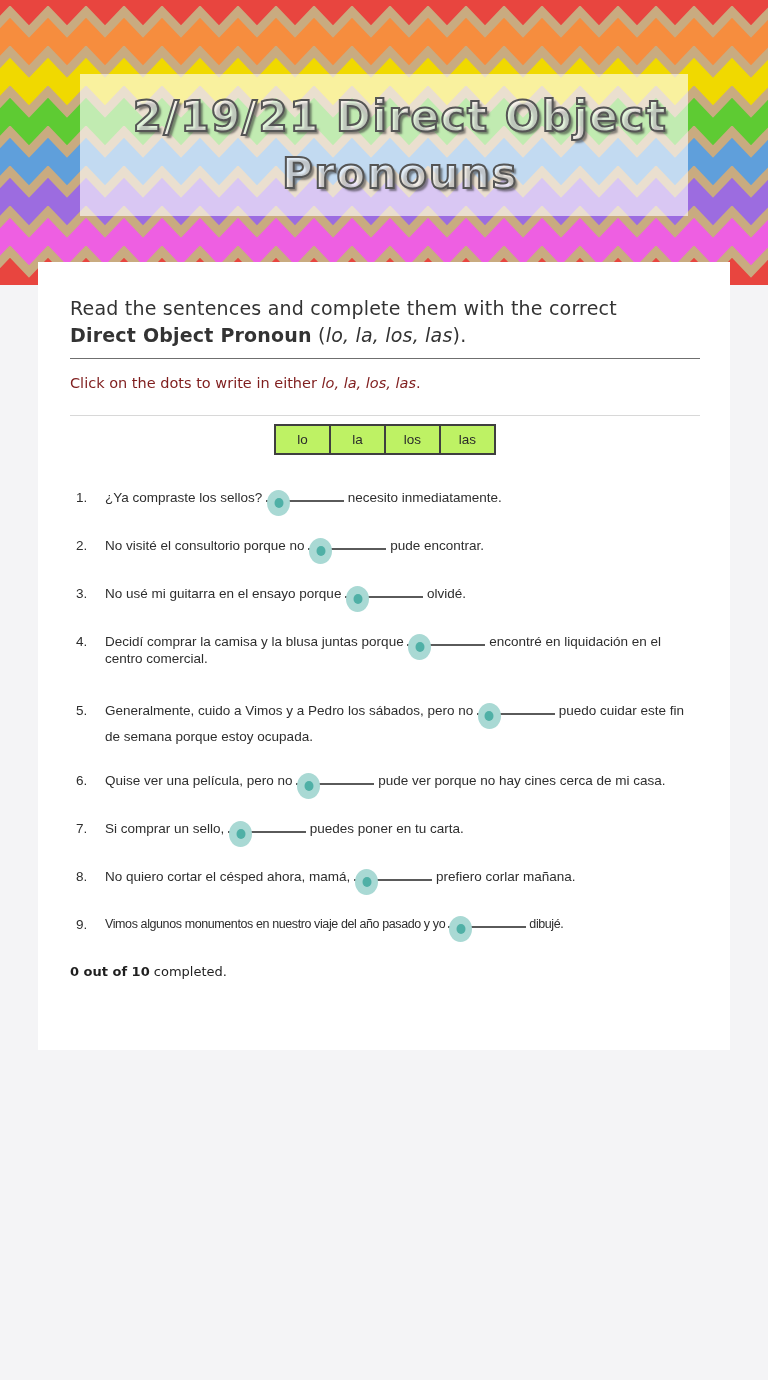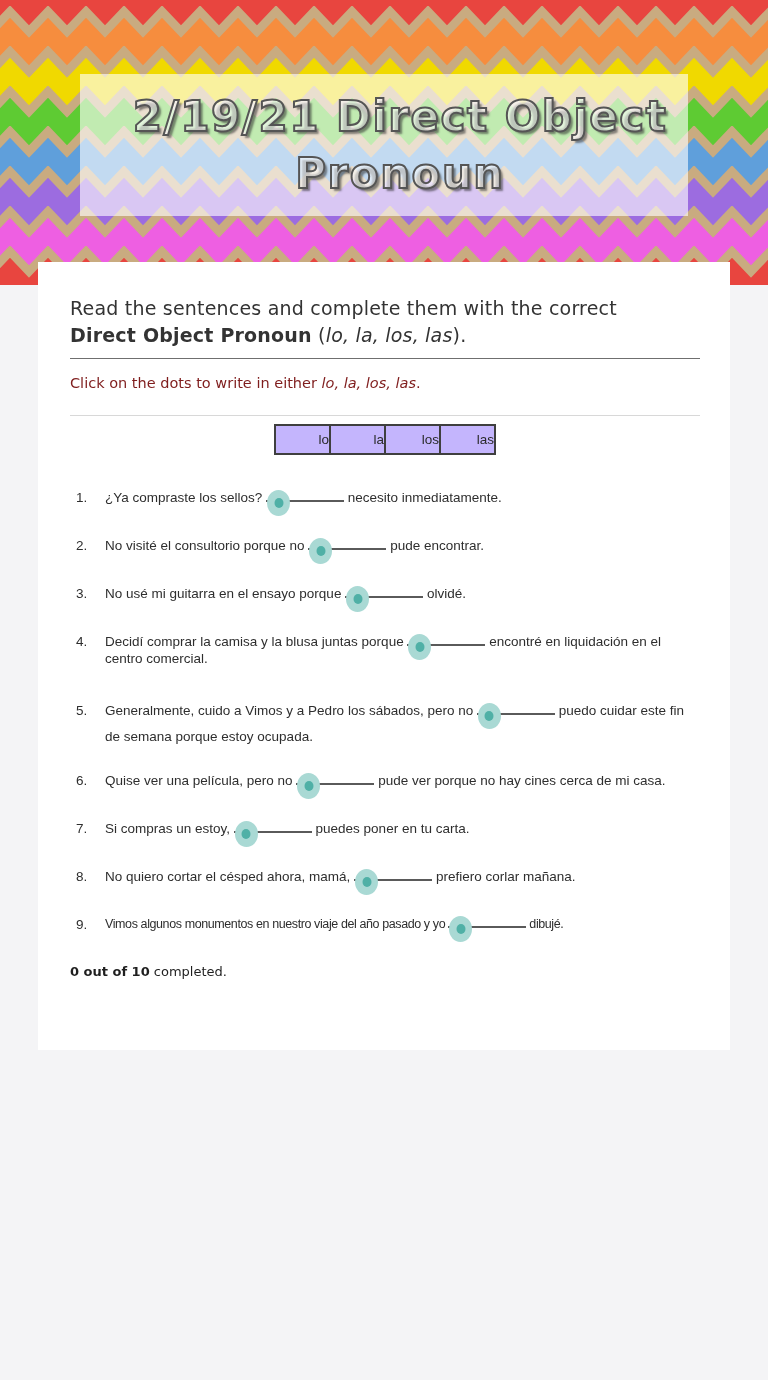--- a/index.html
+++ b/index.html
@@ -70,24 +70,24 @@
     color:#7f1d1d;
   }
   .click-line em{font-style:italic;}
   .word-bank{
     border-collapse:collapse;
     margin:8px auto 0 auto;
   }
   .word-bank td{
     border:2px solid #3f3f3f;
     width:55px;height:29px;
-    text-align:right;
+    text-align:center;
     font-size:13.5px;
     color:#2b2b2b;
-    background:#c4b5fd;
+    background:#bef264;
   }
   .questions{margin-top:34px;padding-left:6px;}
   .q{
     display:flex;
     align-items:flex-start;
     margin-bottom:31px;
     font-size:13.5px;
     line-height:17px;
     color:var(--ink);
   }
@@ -138,21 +138,21 @@
         <path d="M -28 31.5 L -9 51.5 L 10 31.5 L 29 51.5 L 48 31.5 L 67 51.5 L 86 31.5 L 105 51.5 L 124 31.5 L 143 51.5 L 162 31.5 L 181 51.5 L 200 31.5 L 219 51.5 L 238 31.5 L 257 51.5 L 276 31.5 L 295 51.5 L 314 31.5 L 333 51.5 L 352 31.5 L 371 51.5 L 390 31.5 L 409 51.5 L 428 31.5 L 447 51.5 L 466 31.5 L 485 51.5 L 504 31.5 L 523 51.5 L 542 31.5 L 561 51.5 L 580 31.5 L 599 51.5 L 618 31.5 L 637 51.5 L 656 31.5 L 675 51.5 L 694 31.5 L 713 51.5 L 732 31.5 L 751 51.5 L 770 31.5 L 789 51.5 L 808 31.5" fill="none" stroke="#f68d3e" stroke-width="19" stroke-linejoin="miter" stroke-miterlimit="12"></path>
         <path d="M -28 71.5 L -9 91.5 L 10 71.5 L 29 91.5 L 48 71.5 L 67 91.5 L 86 71.5 L 105 91.5 L 124 71.5 L 143 91.5 L 162 71.5 L 181 91.5 L 200 71.5 L 219 91.5 L 238 71.5 L 257 91.5 L 276 71.5 L 295 91.5 L 314 71.5 L 333 91.5 L 352 71.5 L 371 91.5 L 390 71.5 L 409 91.5 L 428 71.5 L 447 91.5 L 466 71.5 L 485 91.5 L 504 71.5 L 523 91.5 L 542 71.5 L 561 91.5 L 580 71.5 L 599 91.5 L 618 71.5 L 637 91.5 L 656 71.5 L 675 91.5 L 694 71.5 L 713 91.5 L 732 71.5 L 751 91.5 L 770 71.5 L 789 91.5 L 808 71.5" fill="none" stroke="#f0d900" stroke-width="19" stroke-linejoin="miter" stroke-miterlimit="12"></path>
         <path d="M -28 111.5 L -9 131.5 L 10 111.5 L 29 131.5 L 48 111.5 L 67 131.5 L 86 111.5 L 105 131.5 L 124 111.5 L 143 131.5 L 162 111.5 L 181 131.5 L 200 111.5 L 219 131.5 L 238 111.5 L 257 131.5 L 276 111.5 L 295 131.5 L 314 111.5 L 333 131.5 L 352 111.5 L 371 131.5 L 390 111.5 L 409 131.5 L 428 111.5 L 447 131.5 L 466 111.5 L 485 131.5 L 504 111.5 L 523 131.5 L 542 111.5 L 561 131.5 L 580 111.5 L 599 131.5 L 618 111.5 L 637 131.5 L 656 111.5 L 675 131.5 L 694 111.5 L 713 131.5 L 732 111.5 L 751 131.5 L 770 111.5 L 789 131.5 L 808 111.5" fill="none" stroke="#5ecb33" stroke-width="19" stroke-linejoin="miter" stroke-miterlimit="12"></path>
         <path d="M -28 151.5 L -9 171.5 L 10 151.5 L 29 171.5 L 48 151.5 L 67 171.5 L 86 151.5 L 105 171.5 L 124 151.5 L 143 171.5 L 162 151.5 L 181 171.5 L 200 151.5 L 219 171.5 L 238 151.5 L 257 171.5 L 276 151.5 L 295 171.5 L 314 151.5 L 333 171.5 L 352 151.5 L 371 171.5 L 390 151.5 L 409 171.5 L 428 151.5 L 447 171.5 L 466 151.5 L 485 171.5 L 504 151.5 L 523 171.5 L 542 151.5 L 561 171.5 L 580 151.5 L 599 171.5 L 618 151.5 L 637 171.5 L 656 151.5 L 675 171.5 L 694 151.5 L 713 171.5 L 732 151.5 L 751 171.5 L 770 151.5 L 789 171.5 L 808 151.5" fill="none" stroke="#5f9fdb" stroke-width="19" stroke-linejoin="miter" stroke-miterlimit="12"></path>
         <path d="M -28 191.5 L -9 211.5 L 10 191.5 L 29 211.5 L 48 191.5 L 67 211.5 L 86 191.5 L 105 211.5 L 124 191.5 L 143 211.5 L 162 191.5 L 181 211.5 L 200 191.5 L 219 211.5 L 238 191.5 L 257 211.5 L 276 191.5 L 295 211.5 L 314 191.5 L 333 211.5 L 352 191.5 L 371 211.5 L 390 191.5 L 409 211.5 L 428 191.5 L 447 211.5 L 466 191.5 L 485 211.5 L 504 191.5 L 523 211.5 L 542 191.5 L 561 211.5 L 580 191.5 L 599 211.5 L 618 191.5 L 637 211.5 L 656 191.5 L 675 211.5 L 694 191.5 L 713 211.5 L 732 191.5 L 751 211.5 L 770 191.5 L 789 211.5 L 808 191.5" fill="none" stroke="#9c6ce0" stroke-width="19" stroke-linejoin="miter" stroke-miterlimit="12"></path>
         <path d="M -28 231.5 L -9 251.5 L 10 231.5 L 29 251.5 L 48 231.5 L 67 251.5 L 86 231.5 L 105 251.5 L 124 231.5 L 143 251.5 L 162 231.5 L 181 251.5 L 200 231.5 L 219 251.5 L 238 231.5 L 257 251.5 L 276 231.5 L 295 251.5 L 314 231.5 L 333 251.5 L 352 231.5 L 371 251.5 L 390 231.5 L 409 251.5 L 428 231.5 L 447 251.5 L 466 231.5 L 485 251.5 L 504 231.5 L 523 251.5 L 542 231.5 L 561 251.5 L 580 231.5 L 599 251.5 L 618 231.5 L 637 251.5 L 656 231.5 L 675 251.5 L 694 231.5 L 713 251.5 L 732 231.5 L 751 251.5 L 770 231.5 L 789 251.5 L 808 231.5" fill="none" stroke="#ee5fe2" stroke-width="19" stroke-linejoin="miter" stroke-miterlimit="12"></path>
         <path d="M -28 271.5 L -9 291.5 L 10 271.5 L 29 291.5 L 48 271.5 L 67 291.5 L 86 271.5 L 105 291.5 L 124 271.5 L 143 291.5 L 162 271.5 L 181 291.5 L 200 271.5 L 219 291.5 L 238 271.5 L 257 291.5 L 276 271.5 L 295 291.5 L 314 271.5 L 333 291.5 L 352 271.5 L 371 291.5 L 390 271.5 L 409 291.5 L 428 271.5 L 447 291.5 L 466 271.5 L 485 291.5 L 504 271.5 L 523 291.5 L 542 271.5 L 561 291.5 L 580 271.5 L 599 291.5 L 618 271.5 L 637 291.5 L 656 271.5 L 675 291.5 L 694 271.5 L 713 291.5 L 732 271.5 L 751 291.5 L 770 271.5 L 789 291.5 L 808 271.5" fill="none" stroke="#e8453f" stroke-width="19" stroke-linejoin="miter" stroke-miterlimit="12"></path>
       </svg>
     <div class="title-box">
       <div class="title-line">2/19/21 Direct Object</div>
-      <div class="title-line">Pronoun</div>
+      <div class="title-line">Pronouns</div>
     </div>
   </header>
 
   <main class="card">
     <h1 class="task-heading"><span>Read the sentences and complete them with the correct</span><br><strong>Direct Object Pronoun</strong><span> (</span><em>lo, la, los, las</em><span>).</span></h1>
 
     <hr class="rule-dark">
 
     <p class="click-line"><span>Click on the dots to write in either </span><em>lo, la, los, las</em><span>.</span></p>
 
@@ -189,21 +189,21 @@
         <div class="q">
           <span class="qnum">5.</span>
           <span class="qtext"><span>Generalmente, cuido a Vimos y a Pedro los sábados, pero no </span><span class="blank"><span class="dot"></span></span><span> puedo cuidar este fin de semana porque estoy ocupada.</span></span>
         </div>
         <div class="q">
           <span class="qnum">6.</span>
           <span class="qtext"><span>Quise ver una película, pero no </span><span class="blank"><span class="dot"></span></span><span> pude ver porque no hay cines cerca de mi casa.</span></span>
         </div>
         <div class="q">
           <span class="qnum">7.</span>
-          <span class="qtext"><span>Si compras un estoy, </span><span class="blank"><span class="dot"></span></span><span> puedes poner en tu carta.</span></span>
+          <span class="qtext"><span>Si comprar un sello, </span><span class="blank"><span class="dot"></span></span><span> puedes poner en tu carta.</span></span>
         </div>
         <div class="q">
           <span class="qnum">8.</span>
           <span class="qtext"><span>No quiero cortar el césped ahora, mamá, </span><span class="blank"><span class="dot"></span></span><span> prefiero corlar mañana.</span></span>
         </div>
         <div class="q">
           <span class="qnum">9.</span>
           <span class="qtext"><span>Vimos algunos monumentos en nuestro viaje del año pasado y yo </span><span class="blank"><span class="dot"></span></span><span> dibujé.</span></span>
         </div>
       </div>

